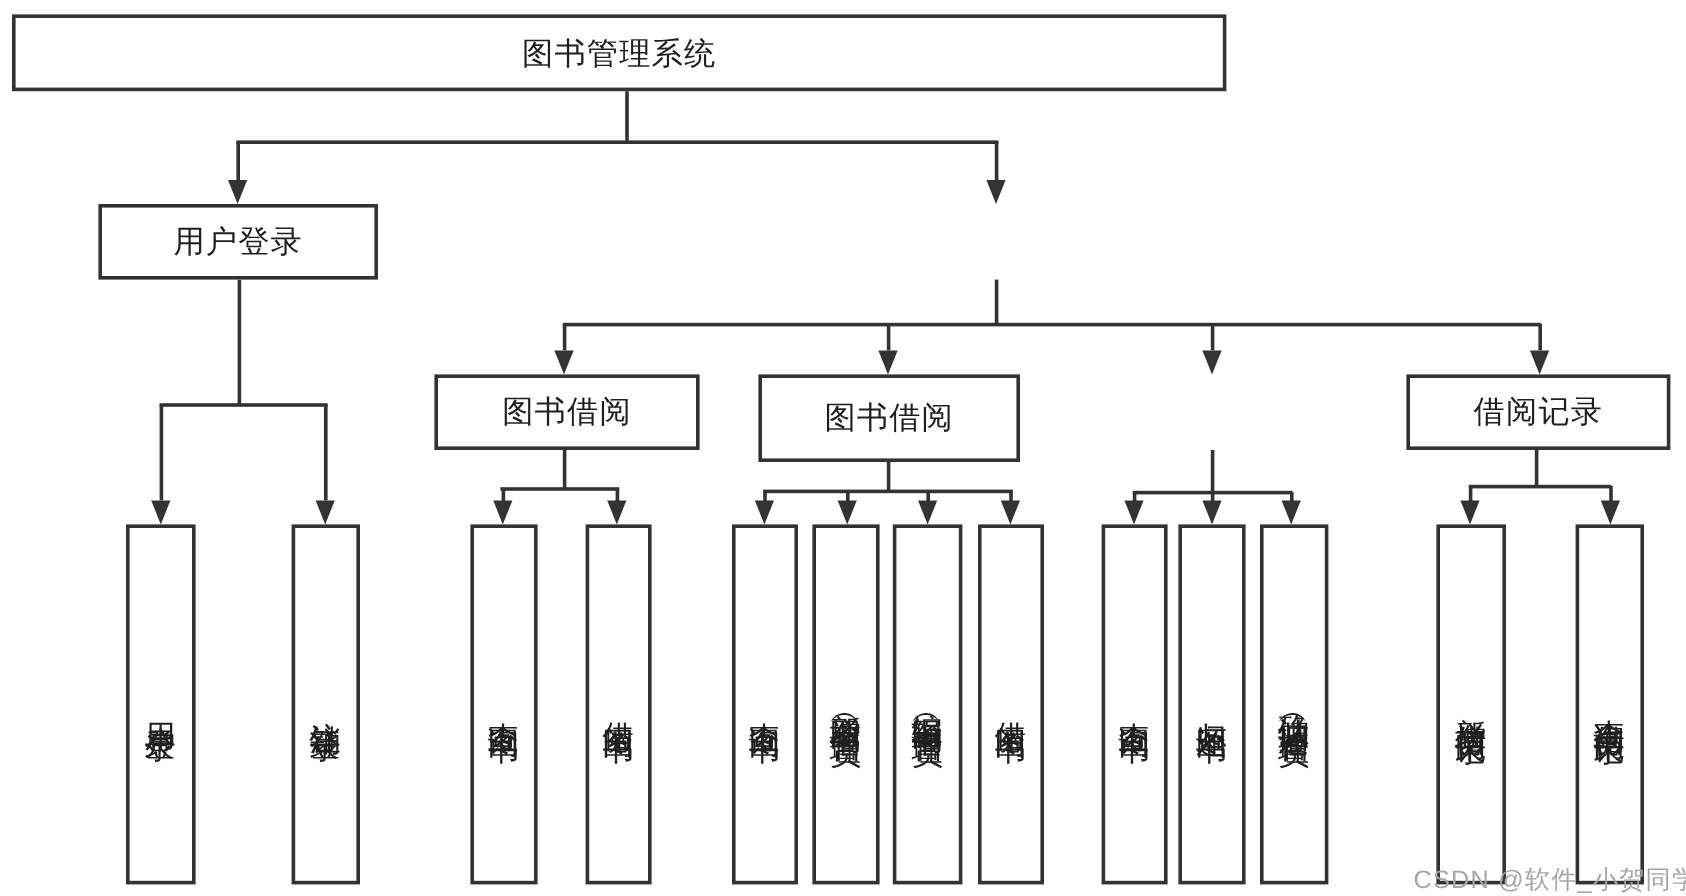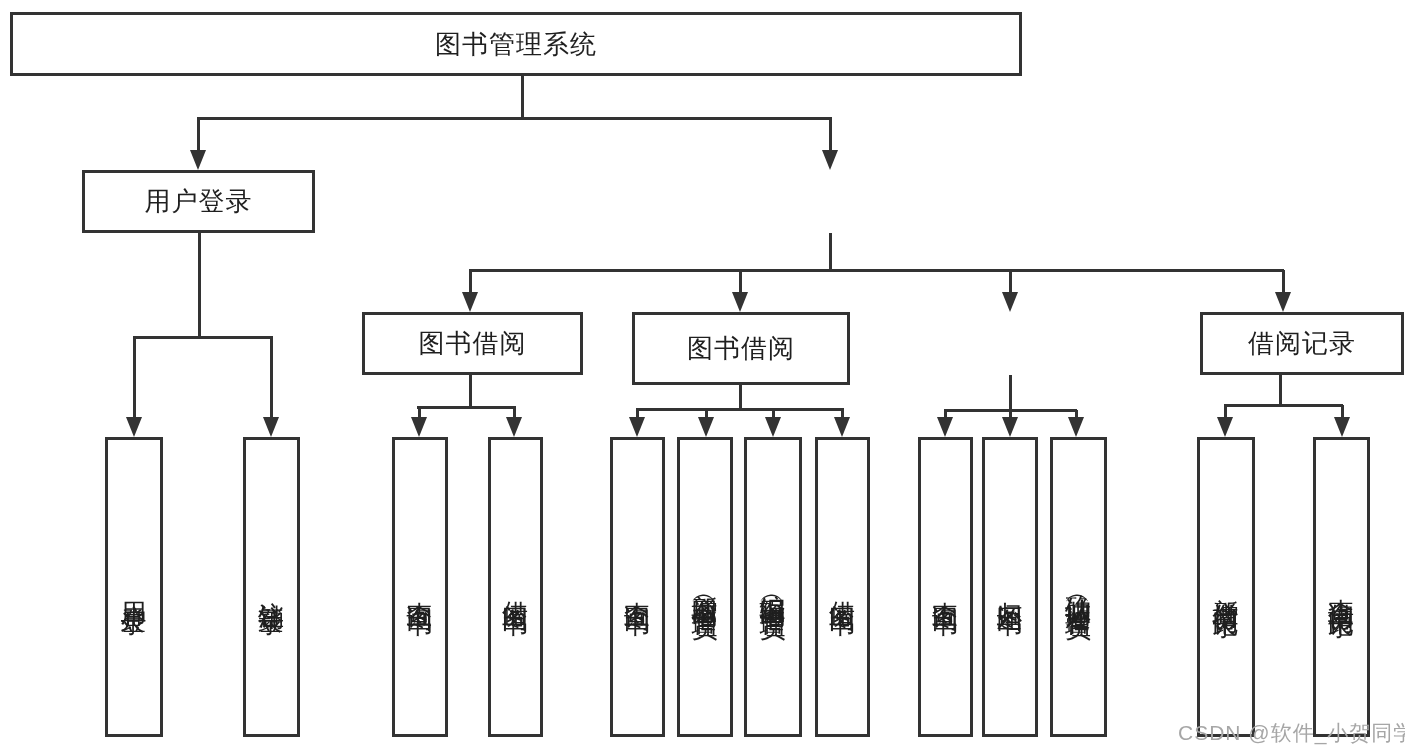--- a/index.html
+++ b/index.html
@@ -123,21 +123,21 @@
     </div>
     <div class="node hnode" style="left: 82px; top: 170px; width: 233px; height: 63px;">
       <span class="node-label">用户登录</span>
     </div>
     <div class="node hnode" style="left: 362px; top: 312px; width: 221px; height: 63px;">
       <span class="node-label">图书借阅</span>
     </div>
     <div class="node hnode" style="left: 632px; top: 312px; width: 218px; height: 73px;">
       <span class="node-label">图书借阅</span>
     </div>
-    <div class="node hnode" style="left: 1200px; top: 312px; width: 204px; height: 63px;">
+    <div class="node hnode" style="left: 1172px; top: 312px; width: 220px; height: 63px;">
       <span class="node-label">借阅记录</span>
     </div>
     <div class="node vnode" style="left: 105px; top: 437px; width: 58px; height: 300px;">
       <span class="node-label">用户登录</span>
     </div>
     <div class="node vnode" style="left: 243px; top: 437px; width: 57px; height: 300px;">
       <span class="node-label">注销登录</span>
     </div>
     <div class="node vnode" style="left: 392px; top: 437px; width: 56px; height: 300px;">
       <span class="node-label">查询图书</span>

